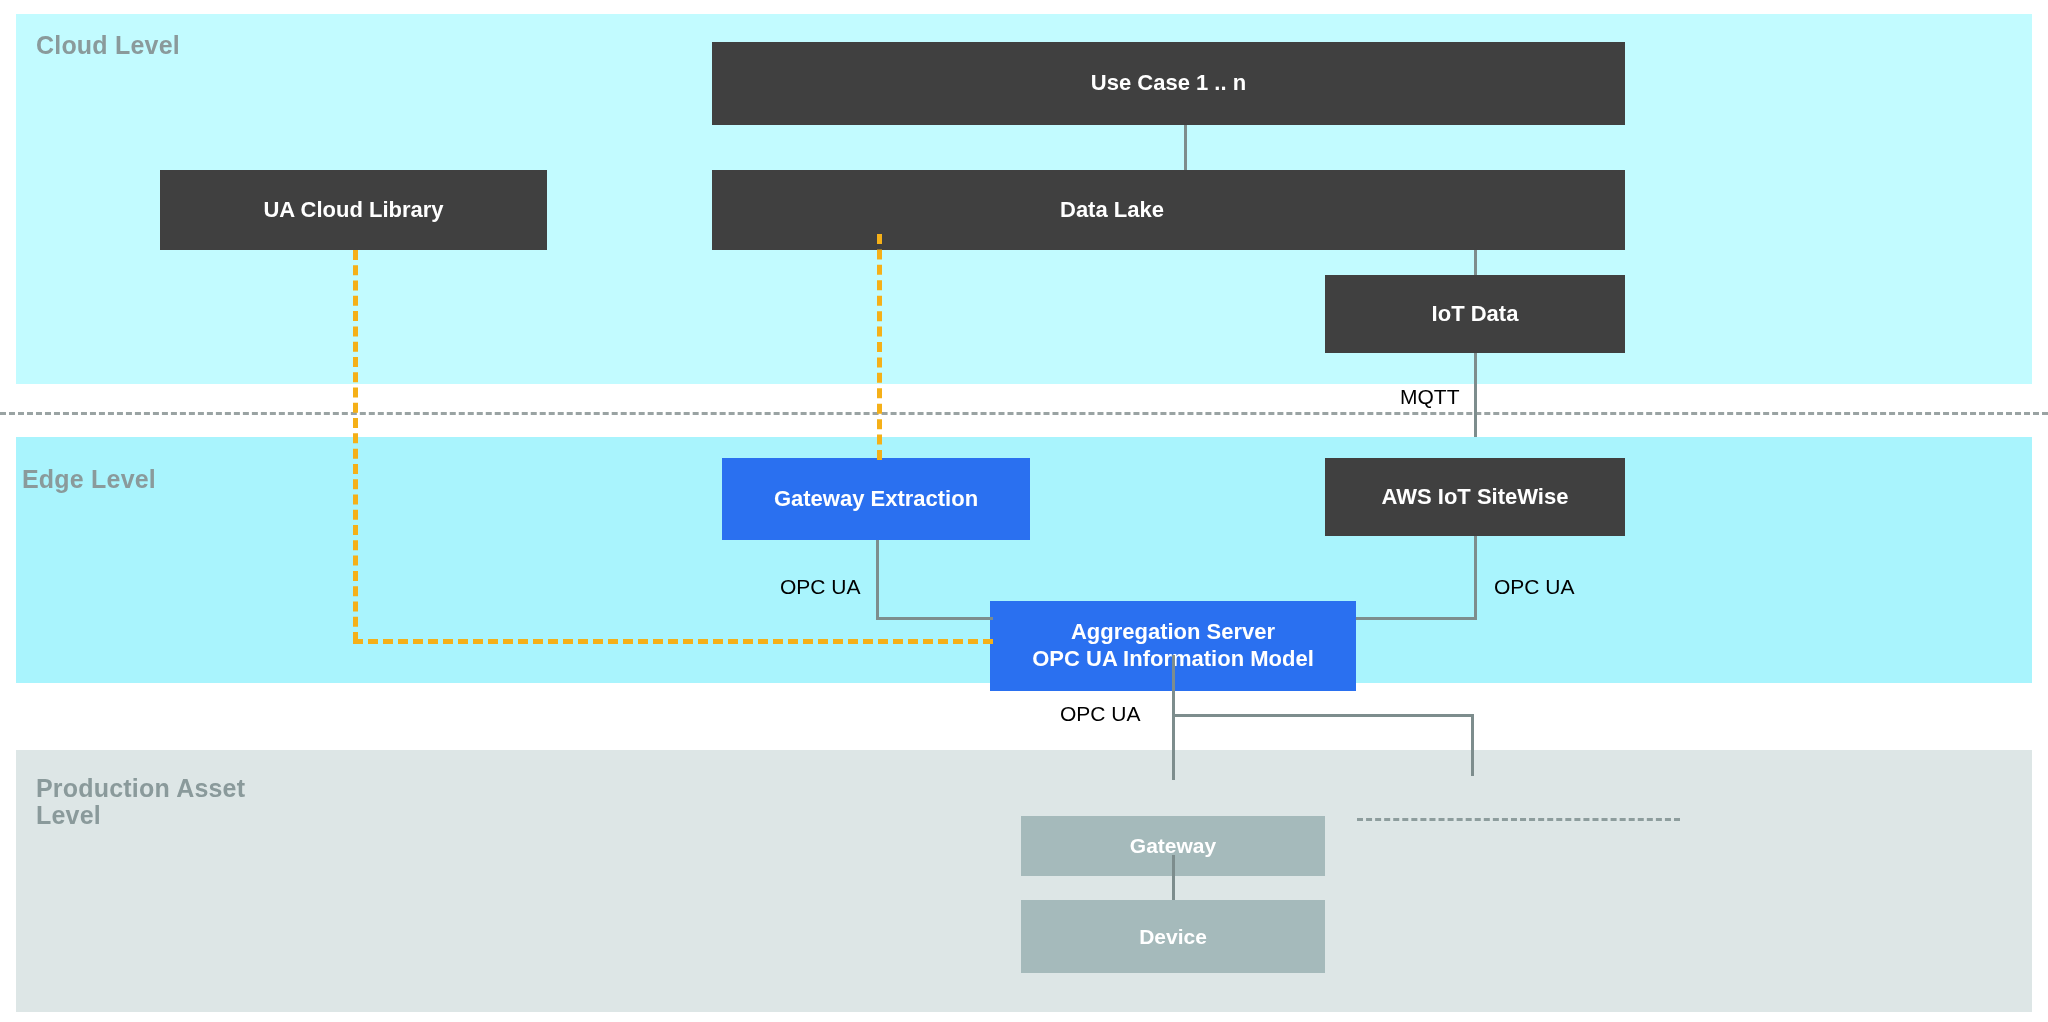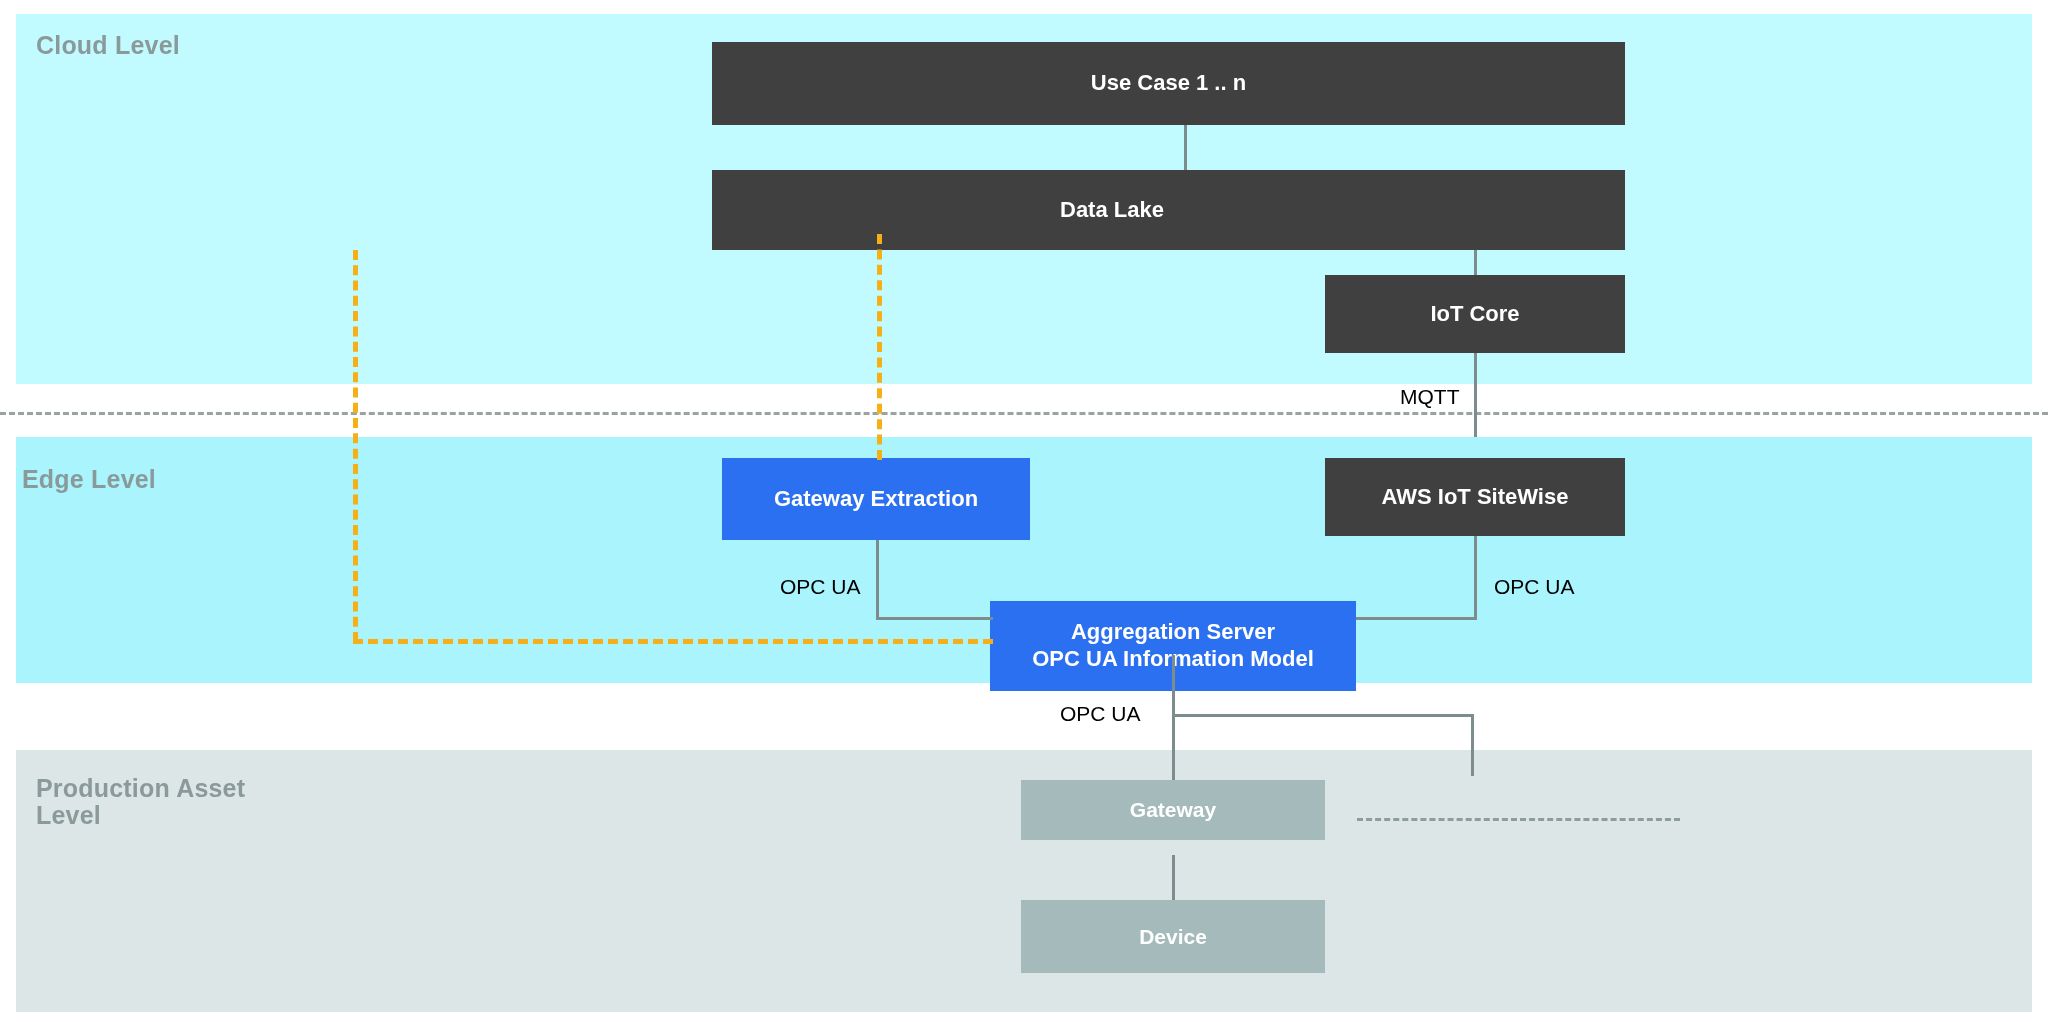--- a/index.html
+++ b/index.html
@@ -69,21 +69,21 @@
   #box-datalake-label { position: absolute; left: 1060px; top: 197px; font-size: 22px; font-weight: 700; color:#ffffff; }
   #box-semantic-store { left: 753px;  top: 186px; width: 252px; height: 48px;  font-size: 21px; }
   #box-iotcore        { left: 1325px; top: 275px; width: 300px; height: 78px;  font-size: 22px; }
 
   
   #box-semantic-extract { left: 722px;  top: 458px; width: 308px; height: 82px; font-size: 22px; }
   #box-aggregation      { left: 990px;  top: 565px; width: 366px; height: 90px; font-size: 22px; margin-top: 36px; }
   #box-sitewise         { left: 1325px; top: 458px; width: 300px; height: 78px; font-size: 22px; }
 
   
-  #box-gateway { left: 1021px; top: 780px; width: 304px; height: 60px; font-size: 21px; }
+  #box-gateway { left: 1021px; top: 816px; width: 304px; height: 60px; font-size: 21px; }
   #box-device  { left: 1021px; top: 900px; width: 304px; height: 73px; font-size: 21px; }
 
   .agg-line { display: block; }
 
   
   .conn {
     position: absolute;
     background: #7d8d8d;
   }
   .conn.v { width: 3px; }
@@ -119,28 +119,29 @@
 
 <div id="stage">
 
   <div class="band" id="band-cloud"></div>
   <div class="band-label" style="left:36px; top:32px;">Cloud Level</div>
 
   <div class="box gray" id="box-usecase">Use Case 1 .. n</div>
 
   <div class="conn v" style="left:1184px; top:125px; height:45px;"></div>
 
+  <div class="box gray" id="box-ua-cloud-lib">UA Cloud Library</div>
 
   <div class="box gray" id="box-datalake"></div>
   <div id="box-datalake-label">Data Lake</div>
 
 
   <div class="conn v" style="left:1474px; top:250px; height:25px;"></div>
 
-  <div class="box gray" id="box-iotcore">IoT Core</div>
+  <div class="box gray" id="box-iotcore">IoT Data</div>
 
   <div class="hsep" id="sep-cloud-edge"></div>
 
   <div class="elabel" id="lbl-mqtt">MQTT</div>
 
   <div class="conn v" style="left:1474px; top:353px; height:105px;"></div>
 
   <div class="band" id="band-edge"></div>
   <div class="band-label" style="left:22px; top:466px;text-align:center;">Edge Level</div>
 

